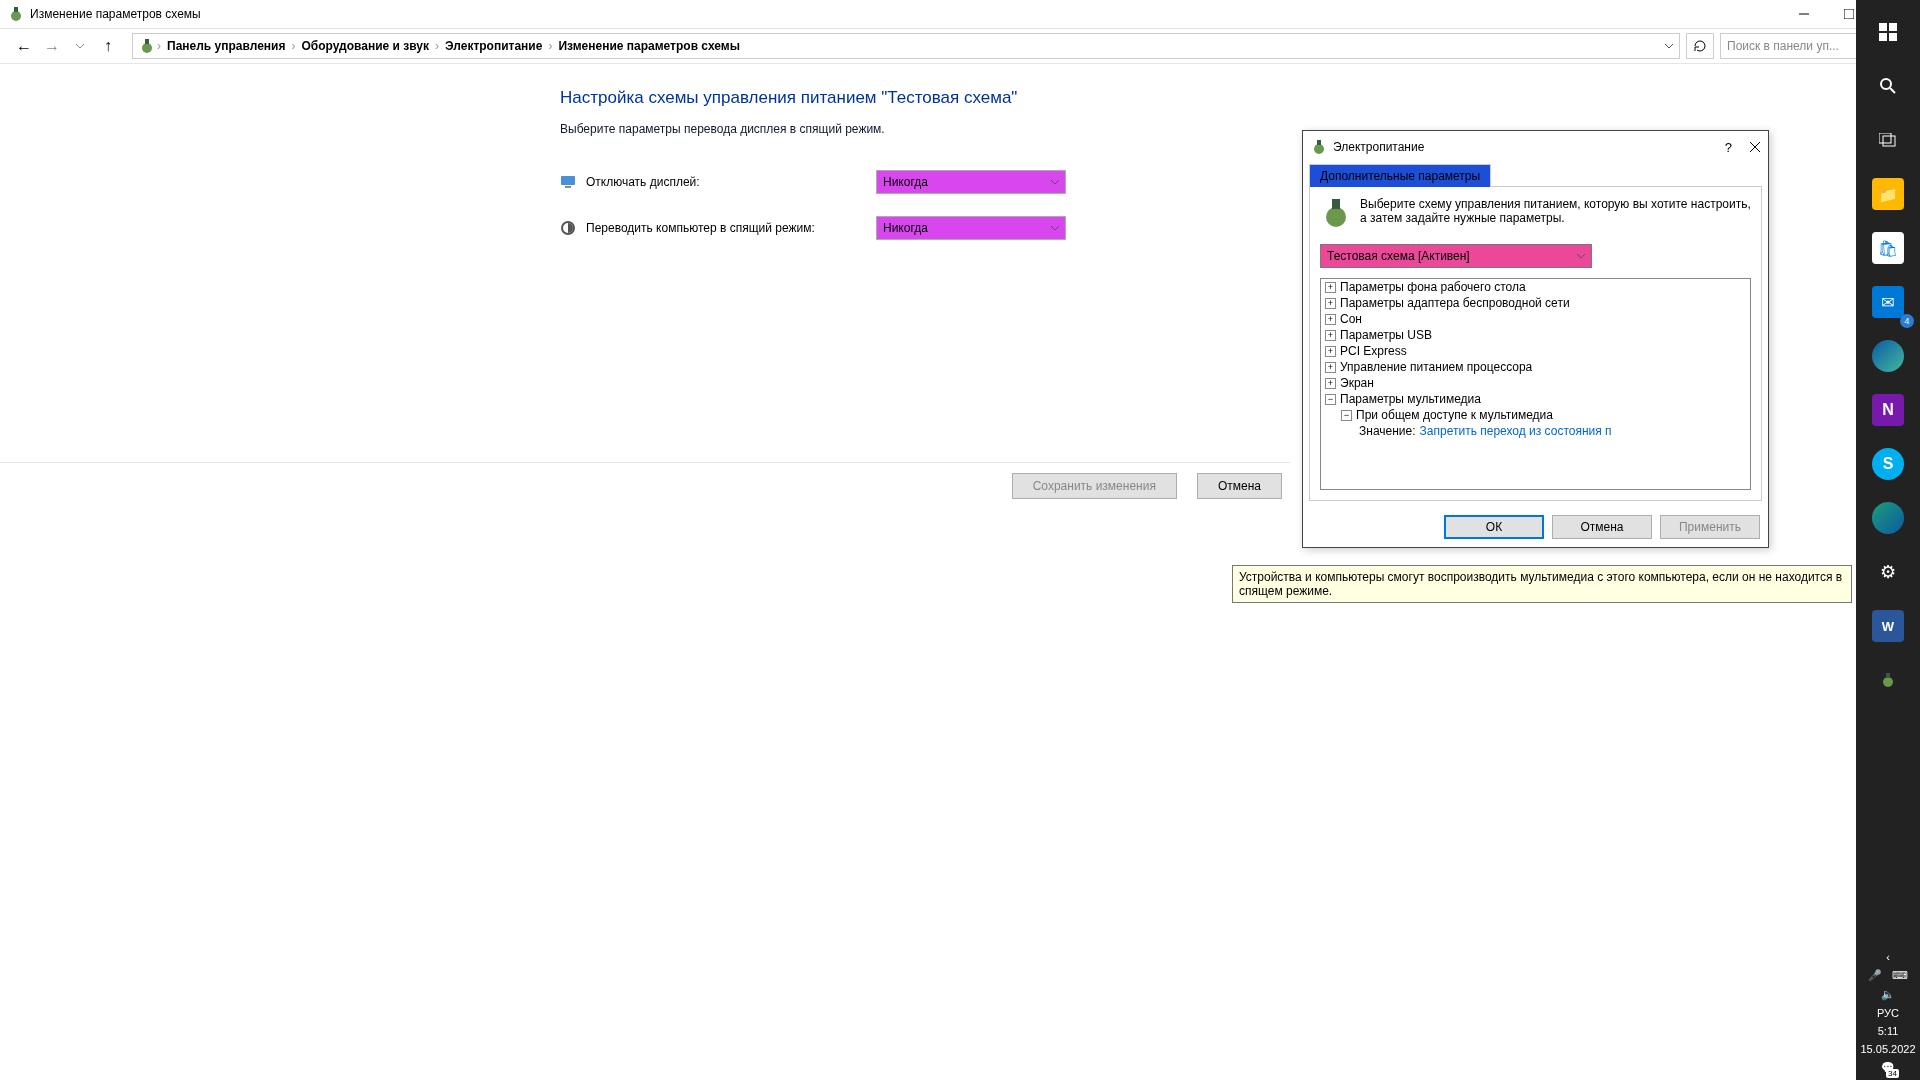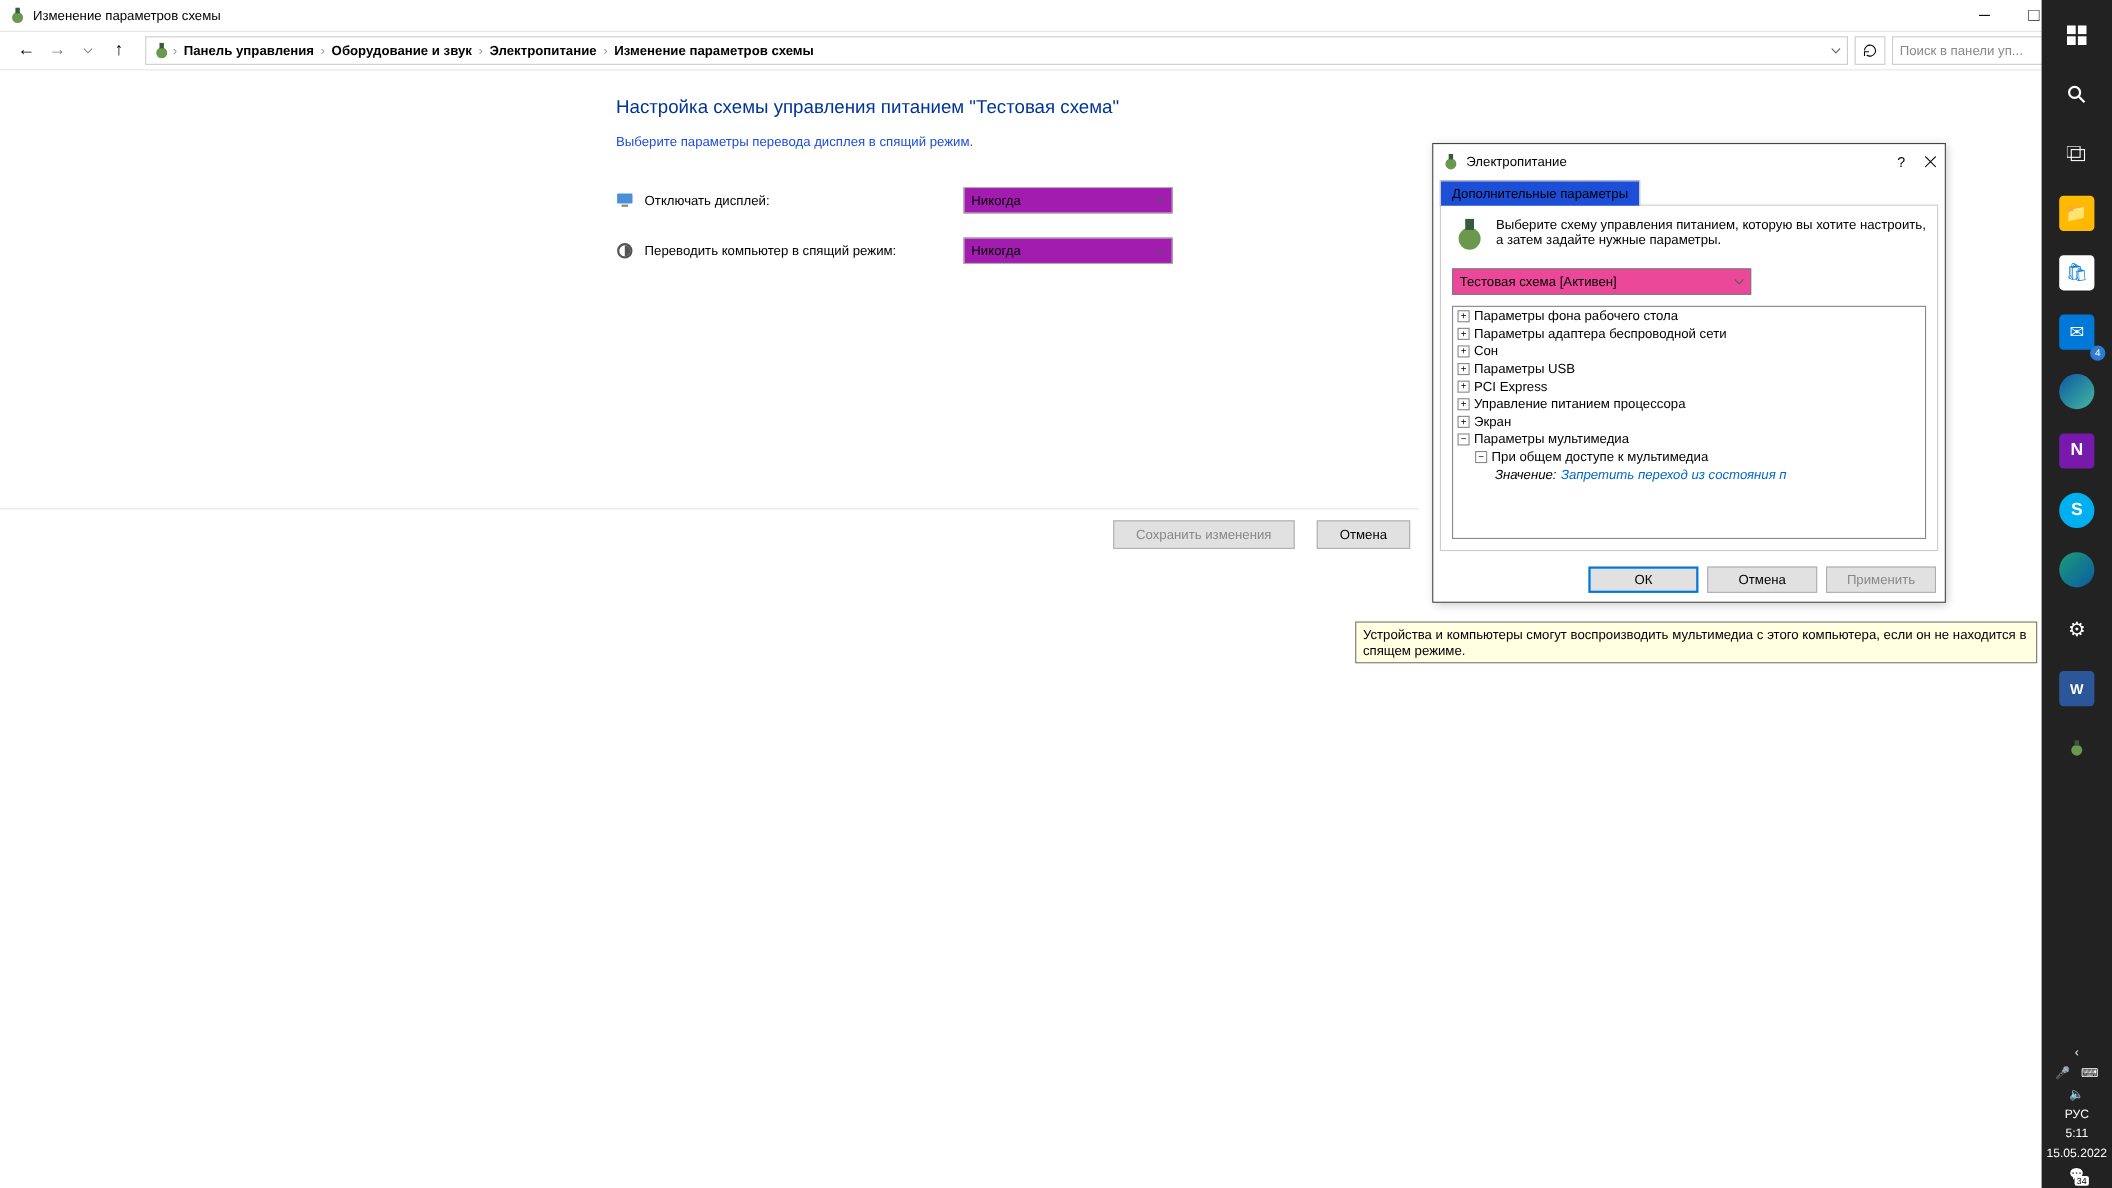--- a/index.html
+++ b/index.html
@@ -16,46 +16,46 @@
 .nav-arrow.active { color: #000; }
 .addr-bar { flex: 1; display: flex; align-items: center; margin-left: 10px; border: 1px solid #ccc; height: 26px; padding: 0 6px; gap: 2px; font-size: 12px; }
 .crumb { color: #000; padding: 0 4px; font-weight: bold; }
 .crumb-sep { color: #999; }
 .addr-right { margin-left: auto; display: flex; align-items: center; gap: 4px; }
 .refresh-box { width: 28px; height: 26px; display: flex; align-items: center; justify-content: center; border: 1px solid #ccc; margin-left: 6px; }
 .search-box { width: 190px; height: 26px; border: 1px solid #ccc; display: flex; align-items: center; padding: 0 6px; margin-left: 6px; font-size: 12px; color: #888; justify-content: space-between; }
 
 .content { padding: 24px 0 0 560px; position: relative; }
 .page-title { color: #003399; font-size: 17px; font-weight: 400; margin-bottom: 14px; }
-.page-sub { font-size: 12px; color: #1d4ed8; margin-bottom: 34px; }
+.page-sub { font-size: 12px; color: #0f172a; margin-bottom: 34px; }
 .setting-row { display: flex; align-items: center; margin-bottom: 22px; gap: 10px; }
 .setting-row .icon { width: 16px; height: 16px; }
 .setting-row .lbl { font-size: 12px; width: 280px; }
-.dropdown { width: 190px; height: 24px; border: 1px solid #adadad; background: #a21caf; display: flex; align-items: center; justify-content: space-between; padding: 0 6px; font-size: 12px; }
+.dropdown { width: 190px; height: 24px; border: 1px solid #adadad; background: #d946ef; display: flex; align-items: center; justify-content: space-between; padding: 0 6px; font-size: 12px; }
 .link { color: #0066cc; font-size: 12px; cursor: pointer; margin-top: 28px; }
 .bottom-buttons { position: absolute; left: 0; top: 398px; width: 1290px; border-top: 1px solid #e5e5e5; padding: 10px 0; display: flex; justify-content: flex-end; gap: 20px; padding-right: 8px; }
 .btn { height: 26px; padding: 0 20px; font-size: 12px; border: 1px solid #adadad; background: #e1e1e1; display: flex; align-items: center; }
 .btn.disabled { color: #888; }
 
 .dialog { position: absolute; left: 1302px; top: 130px; width: 467px; background: #fff; border: 1px solid #444; box-shadow: 2px 2px 8px rgba(0,0,0,0.2); }
 .dialog-title { height: 32px; display: flex; align-items: center; justify-content: space-between; padding: 0 8px; font-size: 12px; }
 .dialog-title-left { display: flex; align-items: center; gap: 6px; }
 .dialog-title-right { display: flex; align-items: center; gap: 18px; font-size: 13px; }
 .dialog-tabs { padding: 0 6px; }
 .tab { display: inline-block; border: 1px solid #ccc; border-bottom: none; background: #1d4ed8; padding: 4px 10px; font-size: 12px; position: relative; top: 1px; }
 .dialog-body { margin: 0 6px 6px 6px; border: 1px solid #ccc; padding: 10px; }
 .dialog-desc { display: flex; gap: 8px; font-size: 12px; margin-bottom: 12px; }
 .scheme-select { width: 272px; height: 24px; border: 1px solid #7a7a7a; background: #ec4899; display: flex; align-items: center; justify-content: space-between; padding: 0 6px; font-size: 12px; margin-bottom: 10px; }
 .tree-box { border: 1px solid #828790; height: 212px; background: #fff; font-size: 12px; position: relative; overflow: hidden; }
 .tree-scroll { overflow-y: scroll; height: 100%; }
 .tree-item { display: flex; align-items: center; padding: 1px 4px; gap: 4px; white-space: nowrap; }
 .exp { width: 11px; height: 11px; border: 1px solid #888; display: flex; align-items: center; justify-content: center; font-size: 9px; line-height: 1; color: #000; flex-shrink: 0; }
 .tree-item.l1 { padding-left: 4px; }
 .tree-item.l2 { padding-left: 20px; }
-.tree-item.l3 { padding-left: 38px; font-style: italic; }
+.tree-item.l3 { padding-left: 38px; }
 .tree-val { color: #0066cc; }
 .restore-row { display: flex; justify-content: flex-end; margin-top: 10px; }
 .restore-btn { height: 28px; width: 370px; border: 1px solid #adadad; background: #e1e1e1; font-size: 12px; display: flex; align-items: center; justify-content: center; }
 .dialog-buttons { display: flex; justify-content: flex-end; gap: 8px; padding: 8px; }
 .dlg-btn { width: 100px; height: 24px; border: 1px solid #adadad; background: #e1e1e1; font-size: 12px; display: flex; align-items: center; justify-content: center; }
 .dlg-btn.primary { border: 2px solid #0078d7; }
 .dlg-btn.disabled { color: #888; }
 
 .tooltip { position: absolute; left: 1232px; top: 565px; background: #ffffe1; border: 1px solid #767676; padding: 4px 6px; font-size: 12px; max-width: 620px; z-index: 50; }
 

